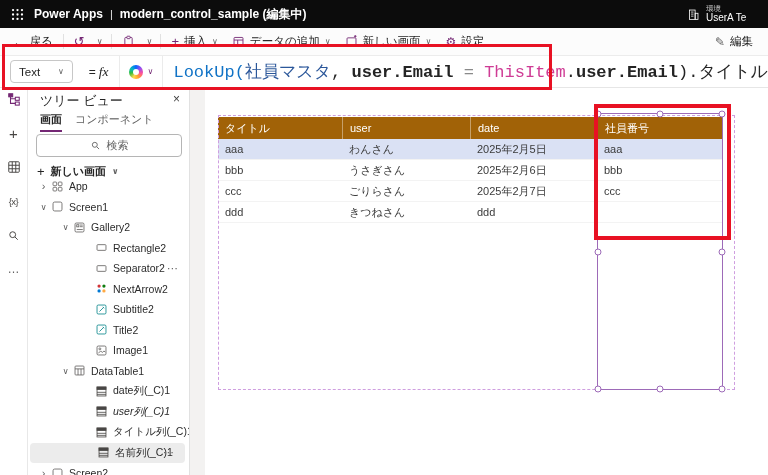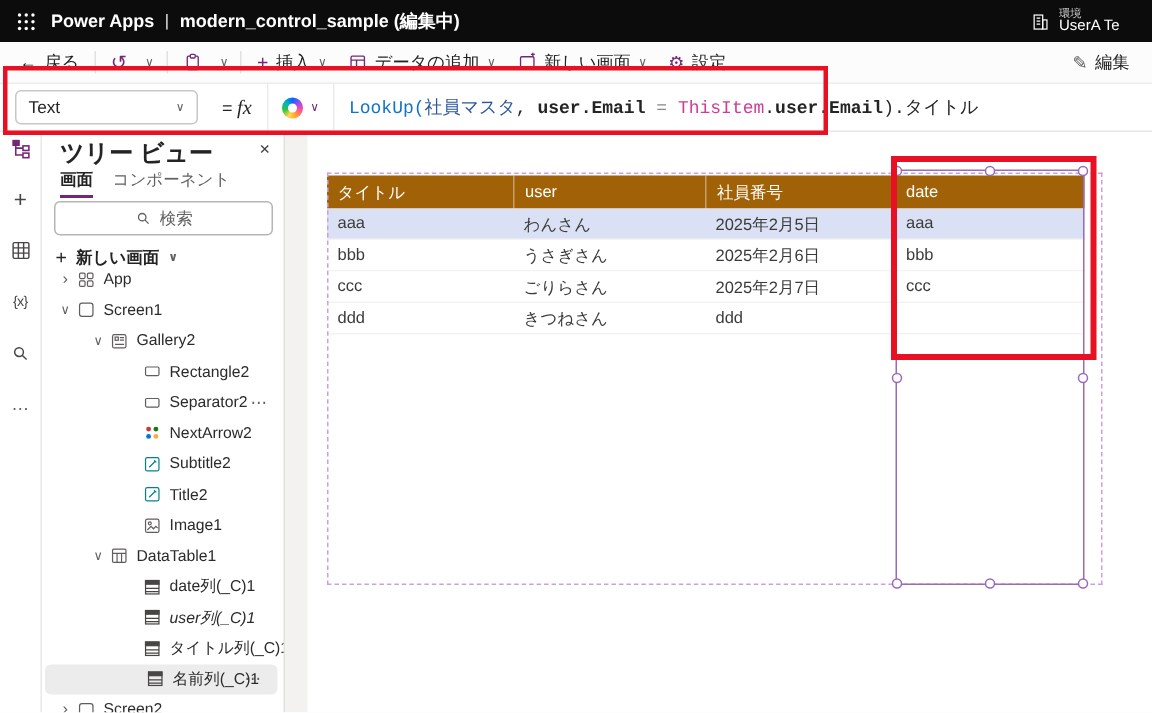--- a/index.html
+++ b/index.html
@@ -35,38 +35,38 @@
                font-size:11.5px;color:#242424;background:#fff;box-sizing:border-box;cursor:pointer;}
   .eq{margin-left:16px;font-size:12px;color:#242424;}
   .fx{font-style:italic;font-family:"Liberation Serif","DejaVu Serif",serif;font-size:13.5px;margin:0 10px 0 3px;color:#242424;}
   .copilot{height:31px;border-left:1px solid #ebebeb;border-right:1px solid #ebebeb;
            display:flex;align-items:center;gap:5px;padding:0 9px;cursor:pointer;}
   .copilot-icon{position:relative;width:14px;height:14px;border-radius:50%;
      background:conic-gradient(#0a64ff,#9b4dee,#ff4f9a,#ff9f2e,#ffd84d,#35c03a,#00b7c3,#0a64ff);}
   .copilot-icon::after{content:"";position:absolute;inset:4px;background:#fff;border-radius:50%;}
   .copilot .chev{color:#742774;}
   .formula-text{margin-left:10px;font-family:"Liberation Mono","DejaVu Sans Mono",monospace;
-                font-size:12px;white-space:pre;cursor:text;}
+                font-size:17px;white-space:pre;cursor:text;}
   
   .red1{position:absolute;left:2px;top:44px;width:550px;height:46px;border:3px solid #e81123;
         box-sizing:border-box;z-index:60;pointer-events:none;}
   .red2{position:absolute;left:404px;top:16px;width:137px;height:136px;border:4px solid #e81123;
         box-sizing:border-box;z-index:55;pointer-events:none;}
   
   .main{position:absolute;left:0;top:88px;width:768px;height:387px;display:flex;background:#f3f2f1;}
   .rail{width:28px;background:#fff;border-right:1px solid #e8e8e8;display:flex;flex-direction:column;
         align-items:center;gap:12px;box-sizing:border-box;flex:none;}
   .rail-btn{width:22px;height:22px;display:flex;align-items:center;justify-content:center;cursor:pointer;
             color:#484644;font-size:12px;}
   .rail-x{font-size:9.5px;letter-spacing:-.5px;}
   .rail-more{font-size:12px;color:#616161;}
   
   .panel{width:162px;background:#fff;border-right:1px solid #e1e1e1;position:relative;flex:none;
          font-size:11px;color:#242424;box-sizing:border-box;}
-  .p-title{position:absolute;top:4px;left:12px;font-size:16px;font-weight:bold;}
+  .p-title{position:absolute;top:4px;left:12px;font-size:13px;font-weight:normal;}
   .p-close{position:absolute;top:4px;right:9px;color:#424242;font-size:12px;cursor:pointer;}
   .p-tabs{position:absolute;top:24px;left:12px;display:flex;gap:13px;font-size:11px;}
   .p-tab{padding-bottom:3px;color:#616161;cursor:pointer;}
   .p-tab.active{color:#242424;font-weight:bold;border-bottom:2px solid #742774;}
   .p-search{position:absolute;top:46px;left:8px;width:146px;height:23px;border:1px solid #b5b5b5;
             border-radius:4px;display:flex;align-items:center;gap:6px;padding:0 7px;color:#616161;
             box-sizing:border-box;background:#fff;cursor:text;justify-content:center;}
   .p-new{position:absolute;top:76px;left:9px;display:flex;align-items:center;gap:6px;cursor:pointer;
          font-weight:bold;font-size:11px;color:#242424;}
   .p-new .plus{font-size:13px;font-weight:normal;color:#242424;}
@@ -462,22 +462,22 @@
         </div>
     </aside>
 
     <div class="canvaswrap">
       <div class="page-bg"></div>
       <div class="gallery-outline"></div>
       <div class="dtable">
         <div class="dt-head" style="background: #a16207;">
             <div class="hc c0">タイトル</div>
             <div class="hc c1">user</div>
+            <div class="hc c2">date</div>
             <div class="hc c3">社員番号</div>
-            <div class="hc c2">date</div>
           </div>
         <div>
             <div class="dt-row" style="background: rgb(218, 225, 244);">
               <div class="cell c0">aaa</div>
               <div class="cell c1">わんさん</div>
               <div class="cell c2">2025年2月5日</div>
               <div class="cell c3">aaa</div>
             </div>
             <div class="dt-row">
               <div class="cell c0">bbb</div>

